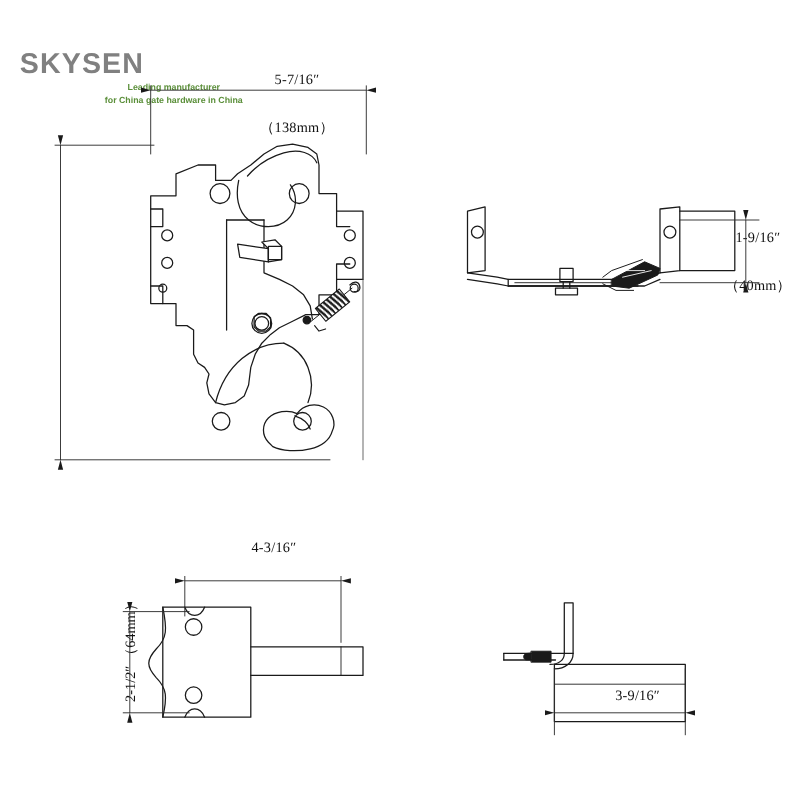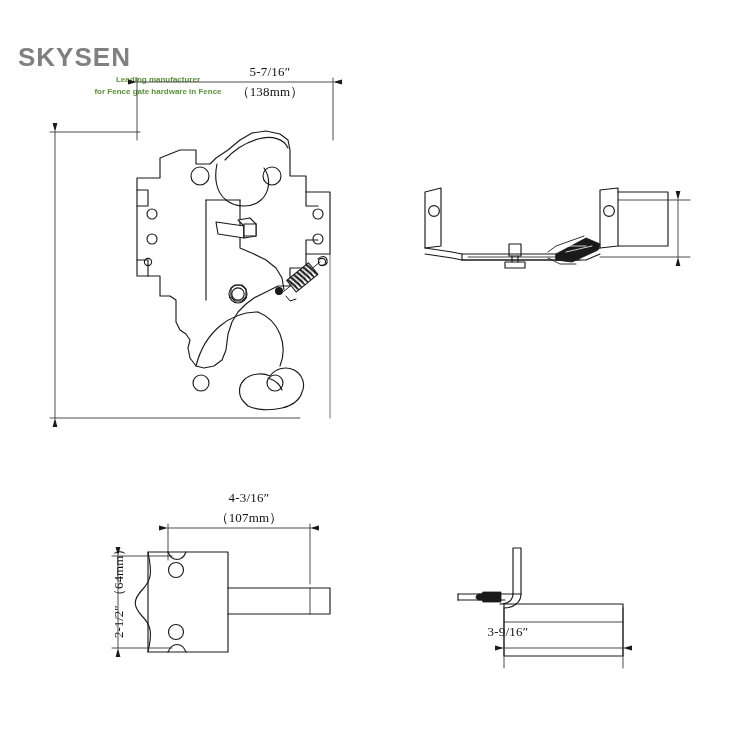--- a/index.html
+++ b/index.html
@@ -53,21 +53,21 @@
   .dim {
     position: absolute;
     font-family: "Liberation Serif", serif;
     font-size: 13px;
     line-height: 1.55;
     color: #111111;
     white-space: nowrap;
     text-align: center;
   }
   .dim .imp { display: block; letter-spacing: 0.2px; }
-  .dim .met { display: block; letter-spacing: 0.2px; }
+  .dim .met { display: block; letter-spacing: 0.2px; margin-top: 24px; }
 
   .dim-vert {
     position: absolute;
     font-family: "Liberation Serif", serif;
     font-size: 13px;
     line-height: 1.55;
     color: #111111;
     white-space: nowrap;
     text-align: center;
     transform: rotate(-90deg);
@@ -76,41 +76,44 @@
   svg { display: block; }
 </style>
 </head>
 <body>
 
 <div id="stage">
 
   <div class="brand">SKYSEN</div>
   <div class="tagline">
     <span class="l1">Leading manufacturer</span>
-    <span class="l2">for Fence gate hardware in Fence</span>
+    <span class="l2">for China gate hardware in China</span>
   </div>
 
   <div class="dim" style="left:210px; top:62px; width:120px;">
     <span class="imp">5-7/16″</span>
     <span class="met">（138mm）</span>
   </div>
 
 
+  <div class="dim" style="left:648px; top:206px; width:82px;">
+    <span class="imp">1-9/16″</span>
+    <span class="met">（40mm）</span>
+  </div>
 
   <div class="dim" style="left:188px; top:488px; width:122px;">
     <span class="imp">4-3/16″</span>
-    <span class="met">（107mm）</span>
   </div>
 
   <div class="dim-vert" style="left:79px; top:588px; width:80px;">
     <span class="imp">2-1/2″</span>
     <span class="met">（64mm）</span>
   </div>
 
-  <div class="dim" style="left:448px; top:622px; width:120px;">
+  <div class="dim" style="left:480px; top:622px; width:120px;text-align:right;">
     <span class="imp">3-9/16″</span>
   </div>
 
   <svg width="730" height="730" viewBox="0 0 730 730" style="position:absolute;left:0;top:0;">
 
     <defs>
       <marker id="arrL" markerWidth="10" markerHeight="8" refX="9" refY="4" orient="auto" markerUnits="userSpaceOnUse">
         <path d="M9,4 L0,1.6 L0,6.4 Z" fill="#1a1a1a"></path>
       </marker>
       <marker id="arrR" markerWidth="10" markerHeight="8" refX="1" refY="4" orient="auto" markerUnits="userSpaceOnUse">

